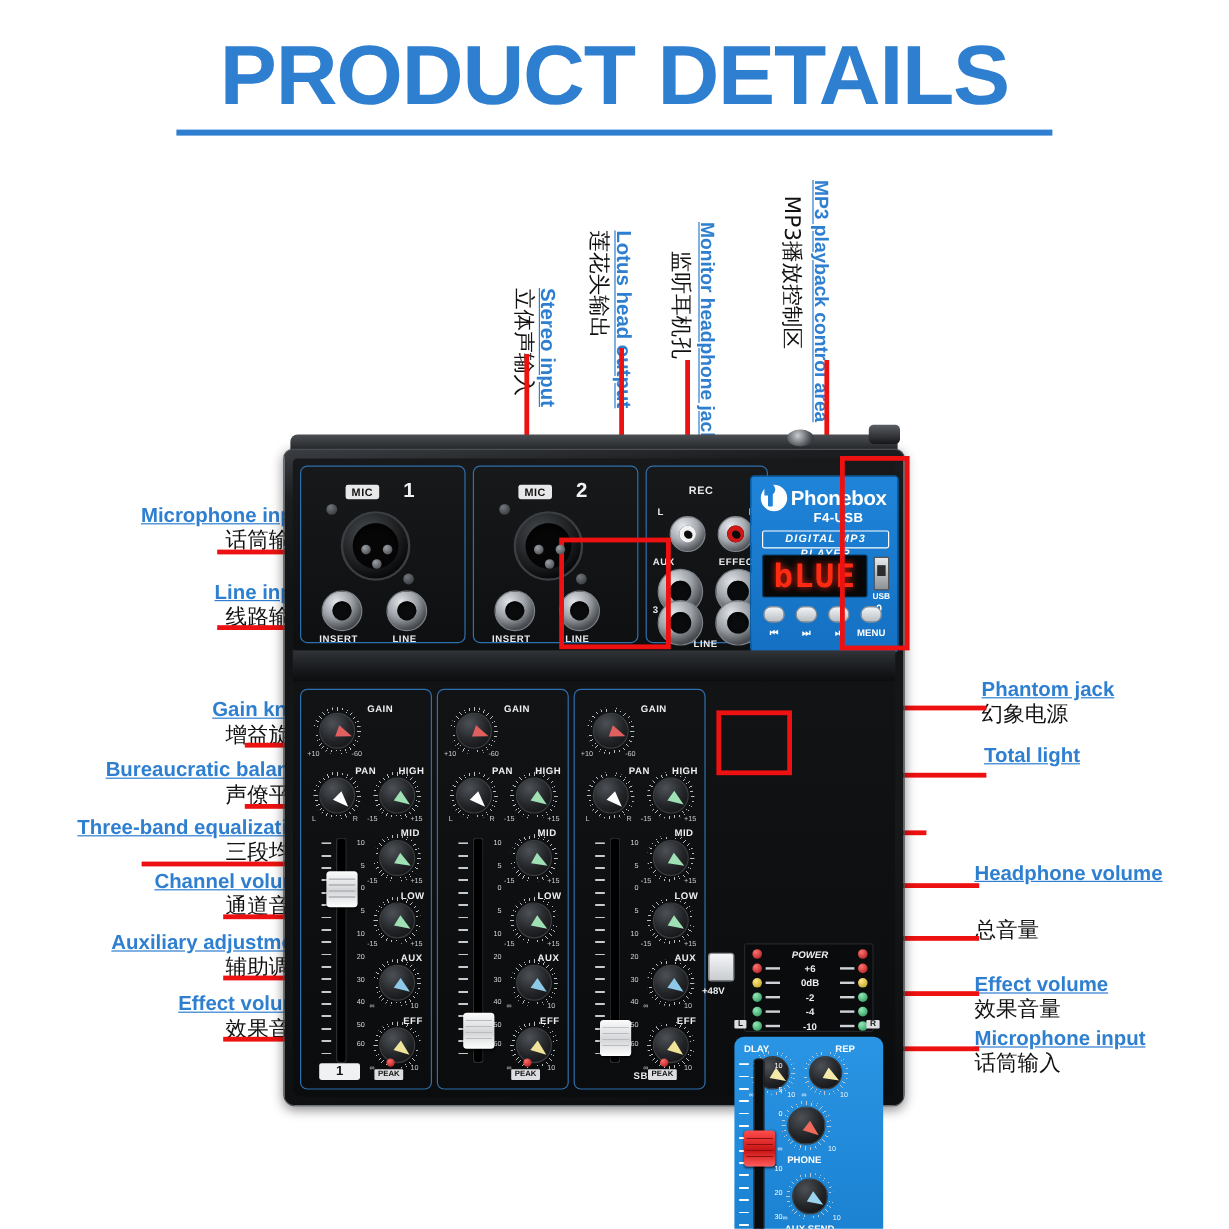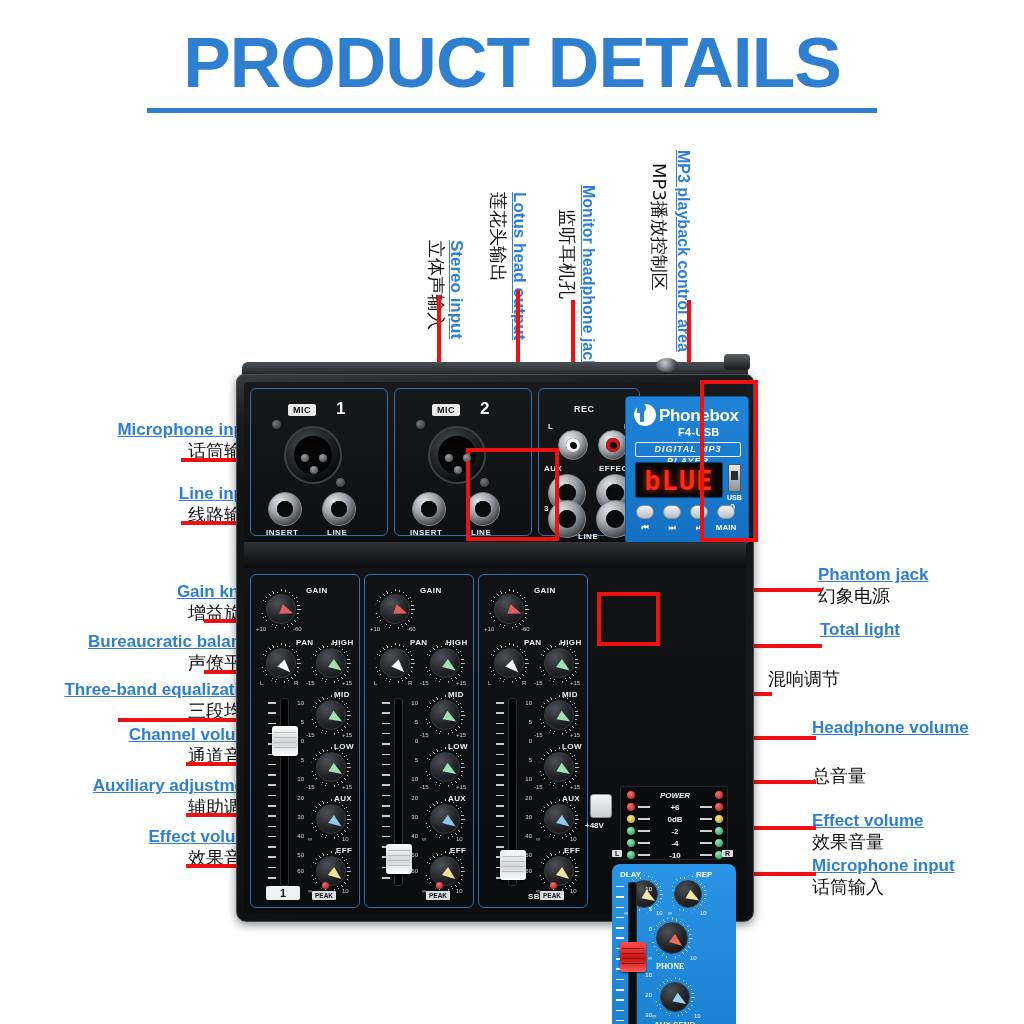--- a/index.html
+++ b/index.html
@@ -524,21 +524,20 @@
 </div>
 <div class="leader-h" style="left:596px; top:588px; width:226px;"></div>
 <div class="leader-v" style="left:596px; top:588px; height:20px;"></div>
 
 <div class="callout left-align" style="left:820px; top:620px; width:204px;">
   <div class="label-en">Total light</div>
 </div>
 <div class="leader-h" style="left:660px; top:644px; width:162px;"></div>
 
 <div class="callout left-align" style="left:768px; top:668px; width:256px;">
-  <div class="label-cn">混响调节</div>
 </div>
 <div class="leader-h" style="left:662px; top:692px; width:110px;"></div>
 
 <div class="callout left-align" style="left:812px; top:718px; width:212px;">
   <div class="label-en">Headphone volume</div>
 </div>
 <div class="leader-h" style="left:656px; top:736px; width:160px;"></div>
 
 <div class="callout left-align" style="left:812px; top:765px; width:212px;">
   <div class="label-cn">总音量</div>
@@ -639,21 +638,21 @@
       <div id="usb-label">USB</div>
       <div id="usb-label2">0</div>
 
       <div class="mp3-btn" style="left:10px;"></div>
       <div class="mp3-btn" style="left:37px;"></div>
       <div class="mp3-btn" style="left:64px;"></div>
       <div class="mp3-btn" style="left:91px;"></div>
       <div class="mp3-btn-lbl" style="left:6px;">⏮</div>
       <div class="mp3-btn-lbl" style="left:33px;">⏭</div>
       <div class="mp3-btn-lbl" style="left:60px;">⏯</div>
-      <div class="mp3-btn-lbl" style="left:87px;">MAIN</div>
+      <div class="mp3-btn-lbl" style="left:87px;">MENU</div>
     </div>
   </div>
 
   <div id="ledge"></div>
 
   <div id="lower-panel">
     <div class="chan-outline" style="left:6px;   top:6px; width:110px; height:334px;"></div>
     <div class="chan-outline" style="left:120px; top:6px; width:110px; height:334px;"></div>
     <div class="chan-outline" style="left:234px; top:6px; width:110px; height:334px;"></div>
 
@@ -966,21 +965,21 @@
       <div class="master-scale" style="left:56px; top:46px;">∞</div>
       <div class="master-scale" style="left:88px; top:46px;">10</div>
 
       <div class="knob" style="left:44px; top:58px; width:32px; height:32px;">
         <div class="tick-ring"></div>
           <div class="knob-body"></div>
         <div class="pointer" style="--ang:218deg; border-right-color:#ee6a5a;"></div>
       </div>
       <div class="master-scale" style="left:36px; top:91px;">∞</div>
       <div class="master-scale" style="left:78px; top:91px;">10</div>
-      <div class="master-knob-lbl" style="left:44px; top:98px;font-family:Liberation Serif, serif;">PHONE</div>
+      <div class="master-knob-lbl" style="left:44px; top:98px;">PHONE</div>
 
       <div class="knob" style="left:48px; top:118px; width:30px; height:30px;">
         <div class="tick-ring"></div>
           <div class="knob-body"></div>
         <div class="pointer" style="--ang:212deg; border-right-color:#9bd4ee;"></div>
       </div>
       <div class="master-scale" style="left:40px; top:149px;">∞</div>
       <div class="master-scale" style="left:82px; top:149px;">10</div>
       <div class="master-knob-lbl" style="left:42px; top:156px;">AUX SEND</div>
 

